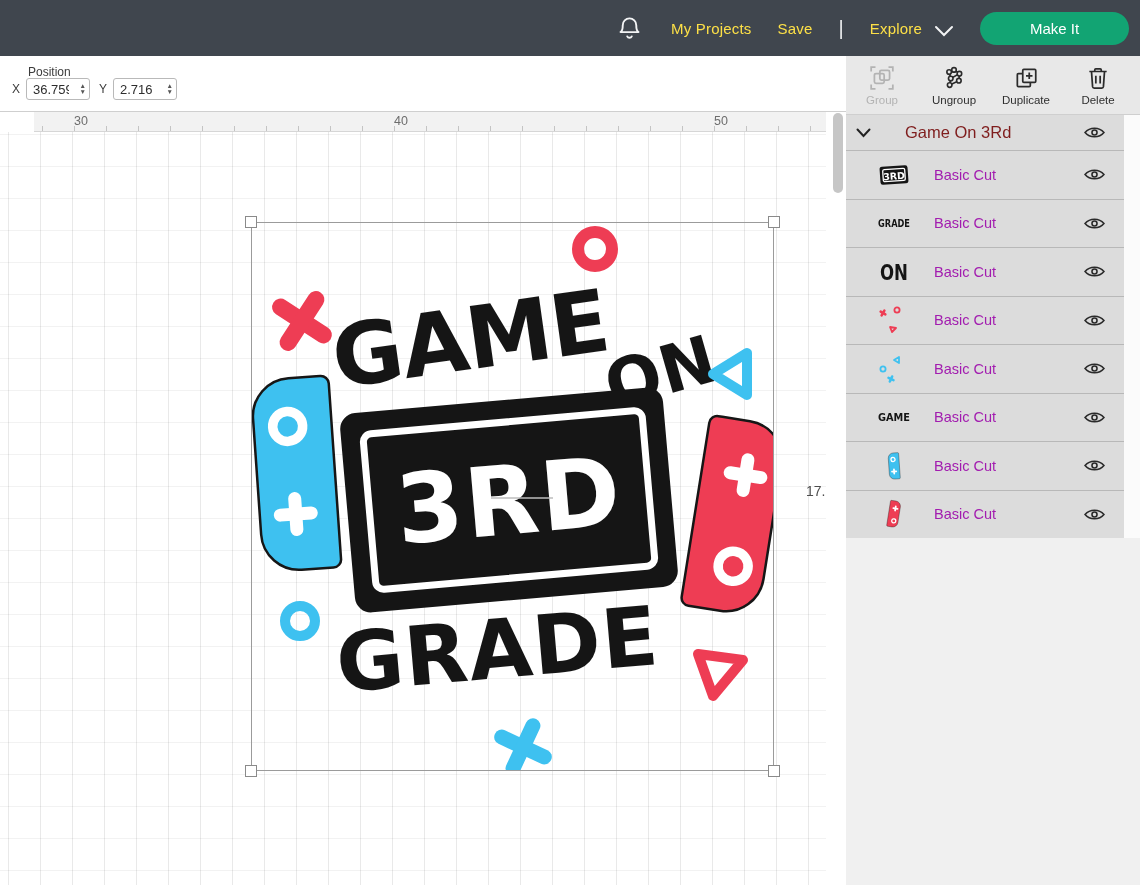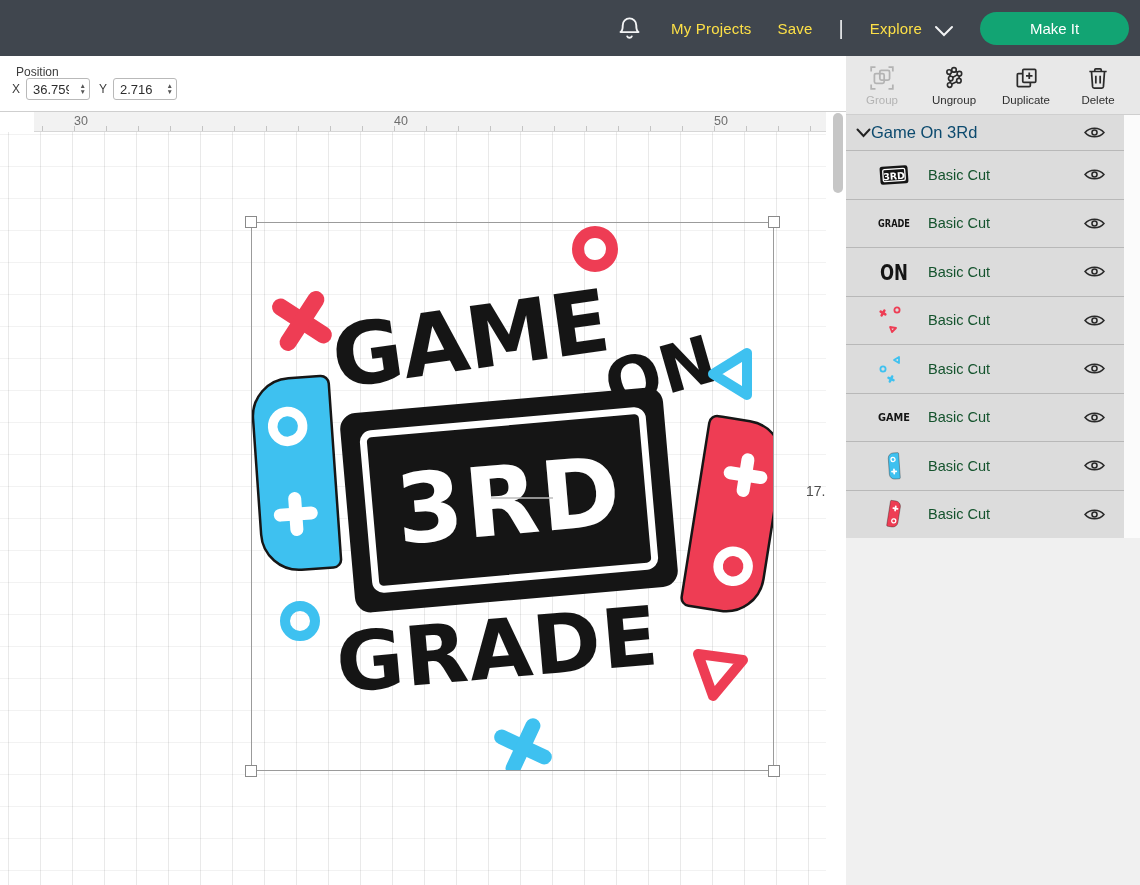--- a/index.html
+++ b/index.html
@@ -9,21 +9,21 @@
   .navbar { position:absolute; left:0; top:0; width:1140px; height:56px; background:#40464E; display:flex; align-items:center; justify-content:flex-end; gap:26px; padding-right:11px; }
   .nav-item { color:#fde047; font-size:15px; letter-spacing:.2px; cursor:pointer; }
   .nav-divider { color:#EDEEEF; font-size:20px; font-weight:300; }
   .nav-bell { width:30px; height:30px; display:flex; align-items:center; justify-content:center; }
   .explore-wrap { display:flex; align-items:flex-end; gap:12px; }
   .makeit-btn { width:149px; height:33px; background:#12A473; border:none; border-radius:17px; color:#fff; font-size:15px; font-family:"Liberation Sans", sans-serif; cursor:pointer; }
 
   
   .canvas-area { position:absolute; left:0; top:56px; width:846px; height:829px; background:#fff; }
   .pos-header { position:absolute; left:0; top:0; width:846px; height:56px; background:#fff; border-bottom:1px solid #cfcfcf; }
-  .pos-title { position:absolute; left:16px; top:9px; font-size:12px; color:#3c3c3c; }
+  .pos-title { position:absolute; left:28px; top:9px; font-size:12px; color:#3c3c3c; }
   .axis-label { position:absolute; top:26px; font-size:12px; color:#3c3c3c; }
   .num-input { position:absolute; top:22px; width:64px; height:22px; border:1px solid #b9b9b9; border-radius:3px; background:#fff; display:flex; align-items:center; }
   .num-input input { border:none; outline:none; width:42px; font-size:13px; color:#2e2e2e; padding-left:6px; font-family:"Liberation Sans", sans-serif; background:transparent; }
   .stepper { margin-left:auto; margin-right:3px; display:flex; flex-direction:column; line-height:6px; font-size:6.5px; color:#555; cursor:pointer; }
 
   .ruler { position:absolute; left:0; top:56px; width:826px; height:20px; background:#f2f2f2; border-bottom:1px solid #d6d6d6;
            background-image:repeating-linear-gradient(to right, #c4c4c4 0 1px, transparent 1px 32px); background-size:100% 6px; background-position:8px 14px; background-repeat:no-repeat;margin-left:34px; }
   .ruler span { position:absolute; top:2px; font-size:12.5px; color:#6d6d6d; }
 
   .grid { position:absolute; left:0; top:76px; width:826px; height:753px;
@@ -53,24 +53,24 @@
   .tab.active::after { content:""; position:absolute; left:0; right:0; bottom:-1px; height:3px; background:#2f2f2f; }
   .toolbar { display:flex; height:59px; background:#e8e8e8; border-bottom:1px solid #cfcfcf; align-items:center; justify-content:space-between; padding:0 16px 0 10px;gap:16px; }
   .tool-btn { display:flex; flex-direction:column; align-items:center; gap:3px; cursor:pointer; min-width:52px; }
   .tool-btn span { font-size:11.5px; color:#2f2f2f; }
   .tool-btn.disabled span { color:#b3b3b3; }
 
   .layer-list { display:flex; background:#dcdcdc; }
   .rows { flex:1; }
   .list-gutter { width:16px; background:#fbfbfb; }
   .group-row { height:35px; display:flex; align-items:center; padding:0 19px 0 10px; cursor:pointer; }
-  .group-title { font-size:16.5px; color:#0c4a6e; margin-left:0; }
+  .group-title { font-size:16.5px; color:#7f1d1d; margin-left:34px; }
   .layer-row { height:48.5px; display:flex; align-items:center; padding:0 19px 0 30px; border-top:1px solid #b8b8b8; cursor:pointer; }
   .layer-row .thumb { width:36px; height:30px; display:flex; align-items:center; justify-content:center; }
-  .layer-label { font-size:14.5px; color:#14532d; margin-left:16px; }
+  .layer-label { font-size:14.5px; color:#a21caf; margin-left:22px; }
   .eye { margin-left:auto; display:flex; cursor:pointer; }
 </style>
 </head>
 <body>
 
 <svg width="0" height="0" style="position:absolute">
   <defs>
     <g id="sym-joycon-blue">
       <path d="M 28 -96 L 32 -96 A 8 8 0 0 1 40 -88 L 40 88 A 8 8 0 0 1 32 96 L 0 96 A 38 38 0 0 1 -38 58 L -38 -58 A 38 38 0 0 1 0 -96 Z" fill="#3EC1F0" stroke="#161616" stroke-width="2.5"></path>
       <circle cx="-4" cy="-48" r="15" fill="none" stroke="#fff" stroke-width="9.5"></circle>

